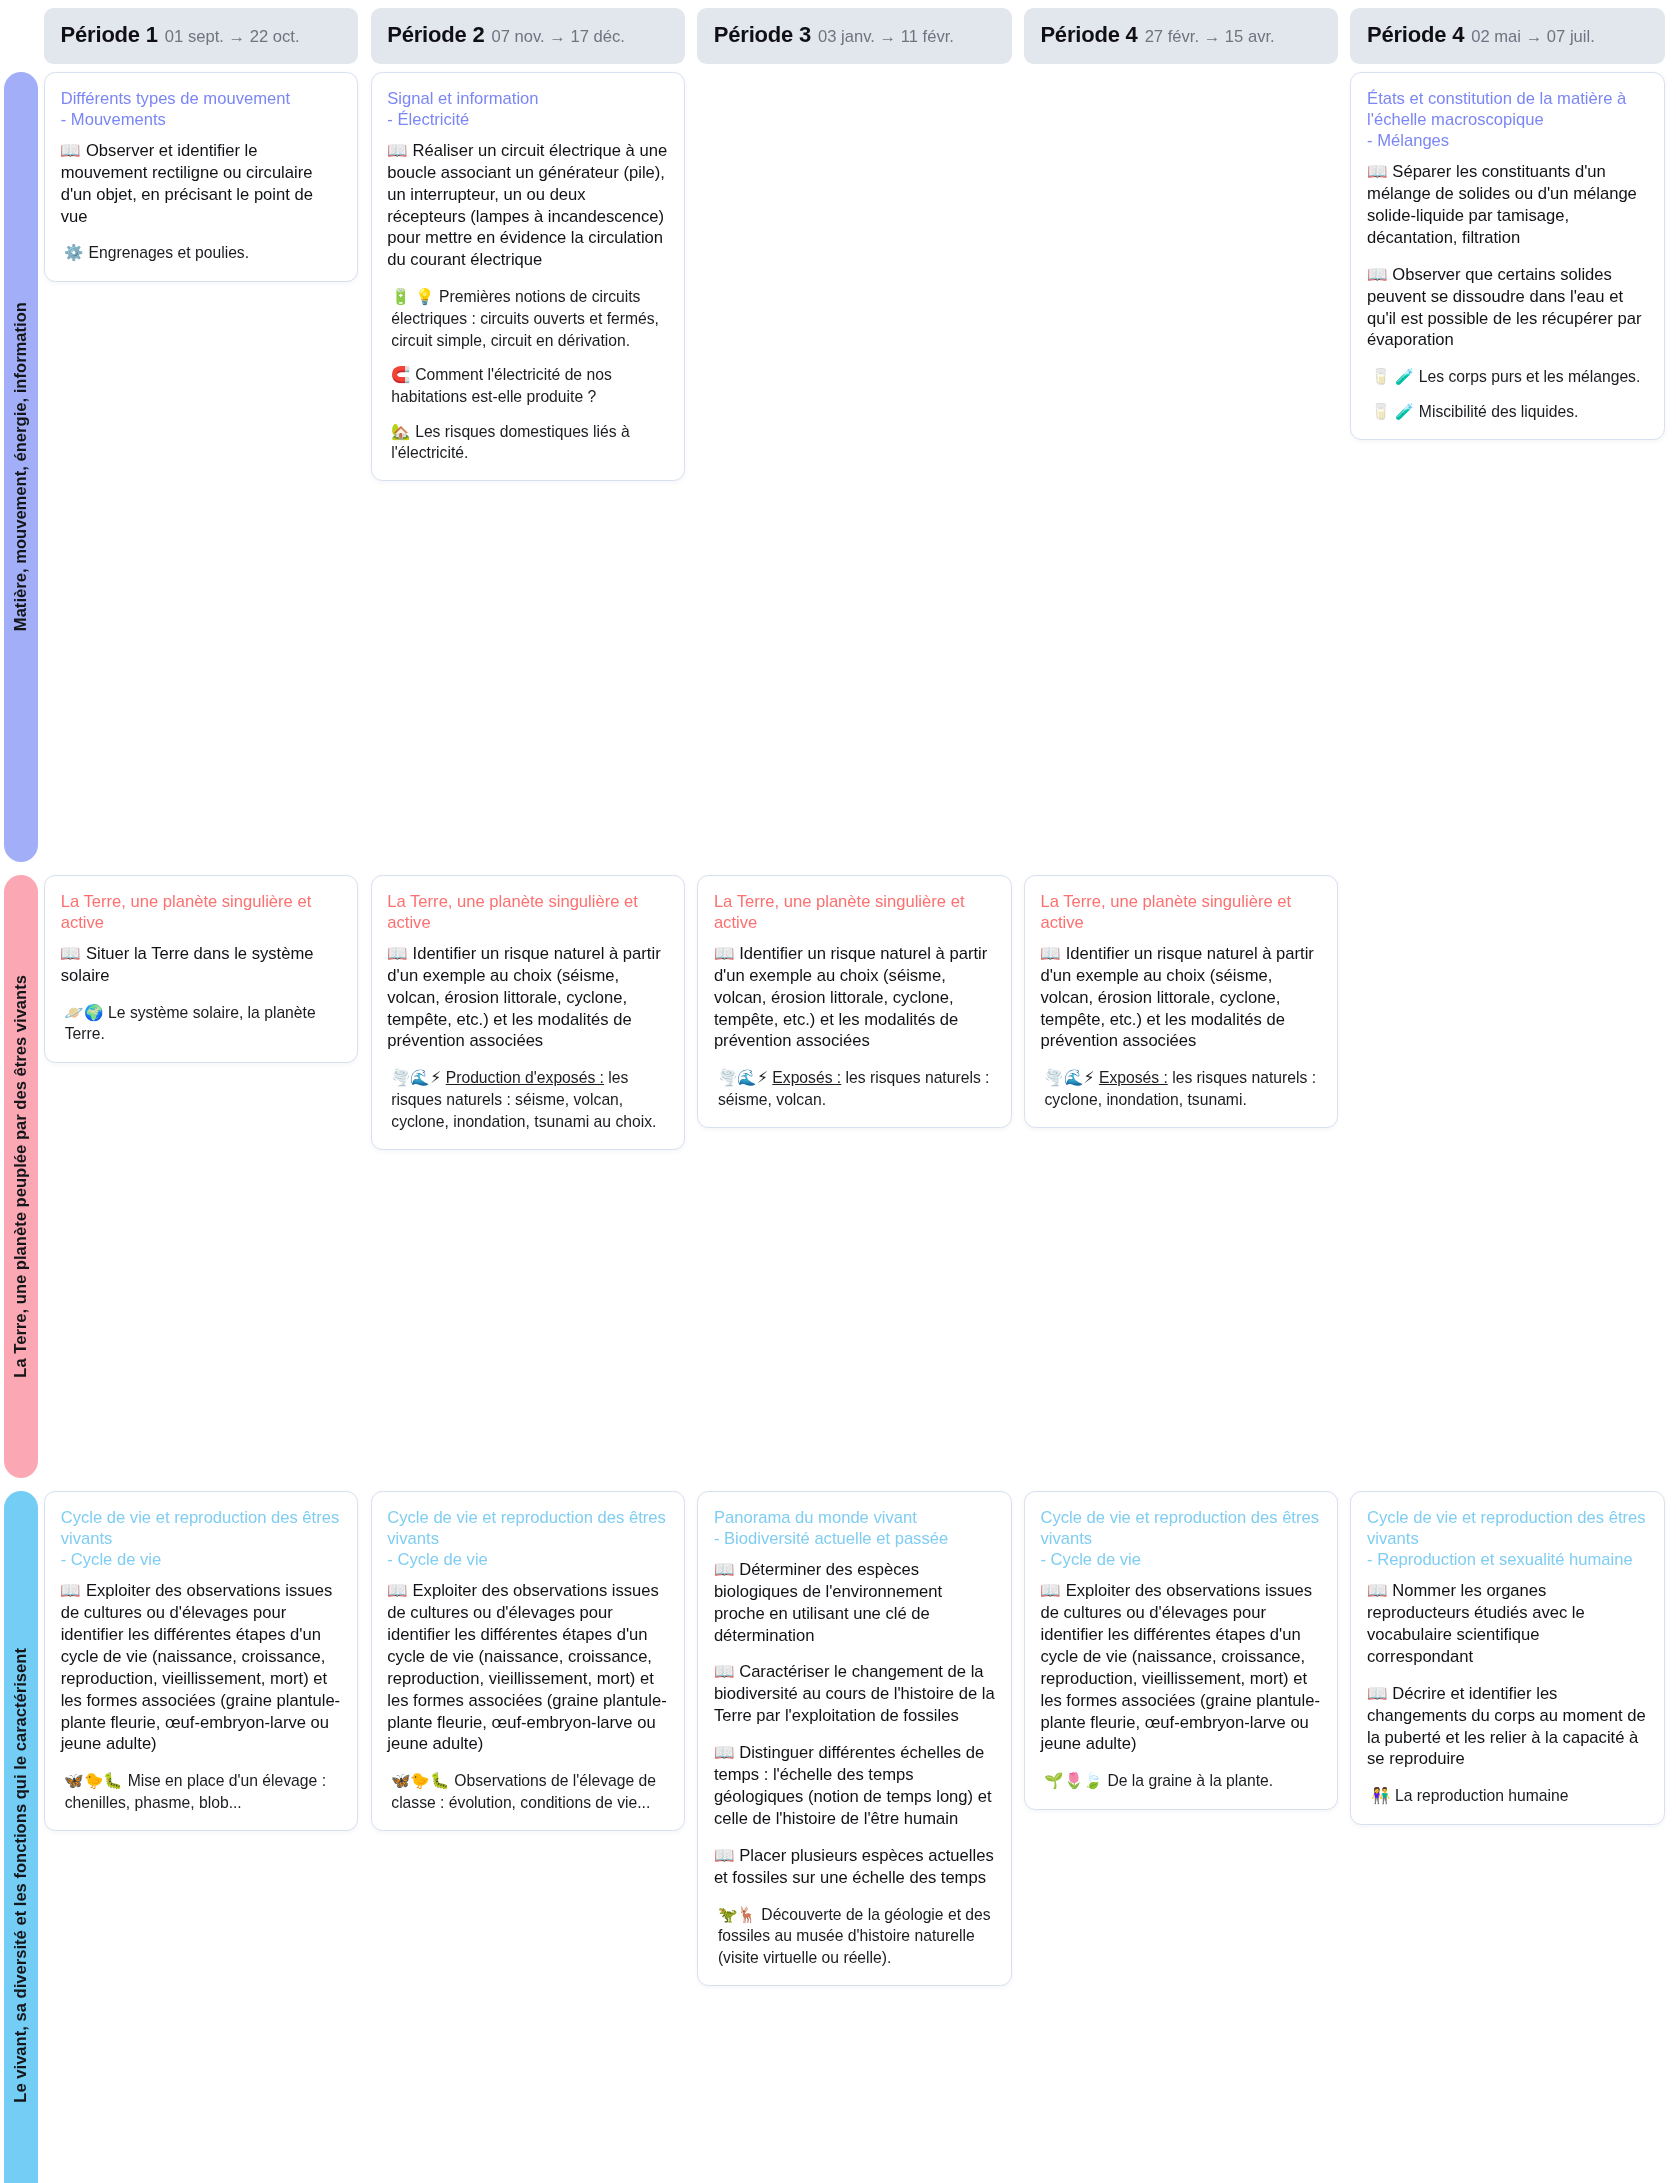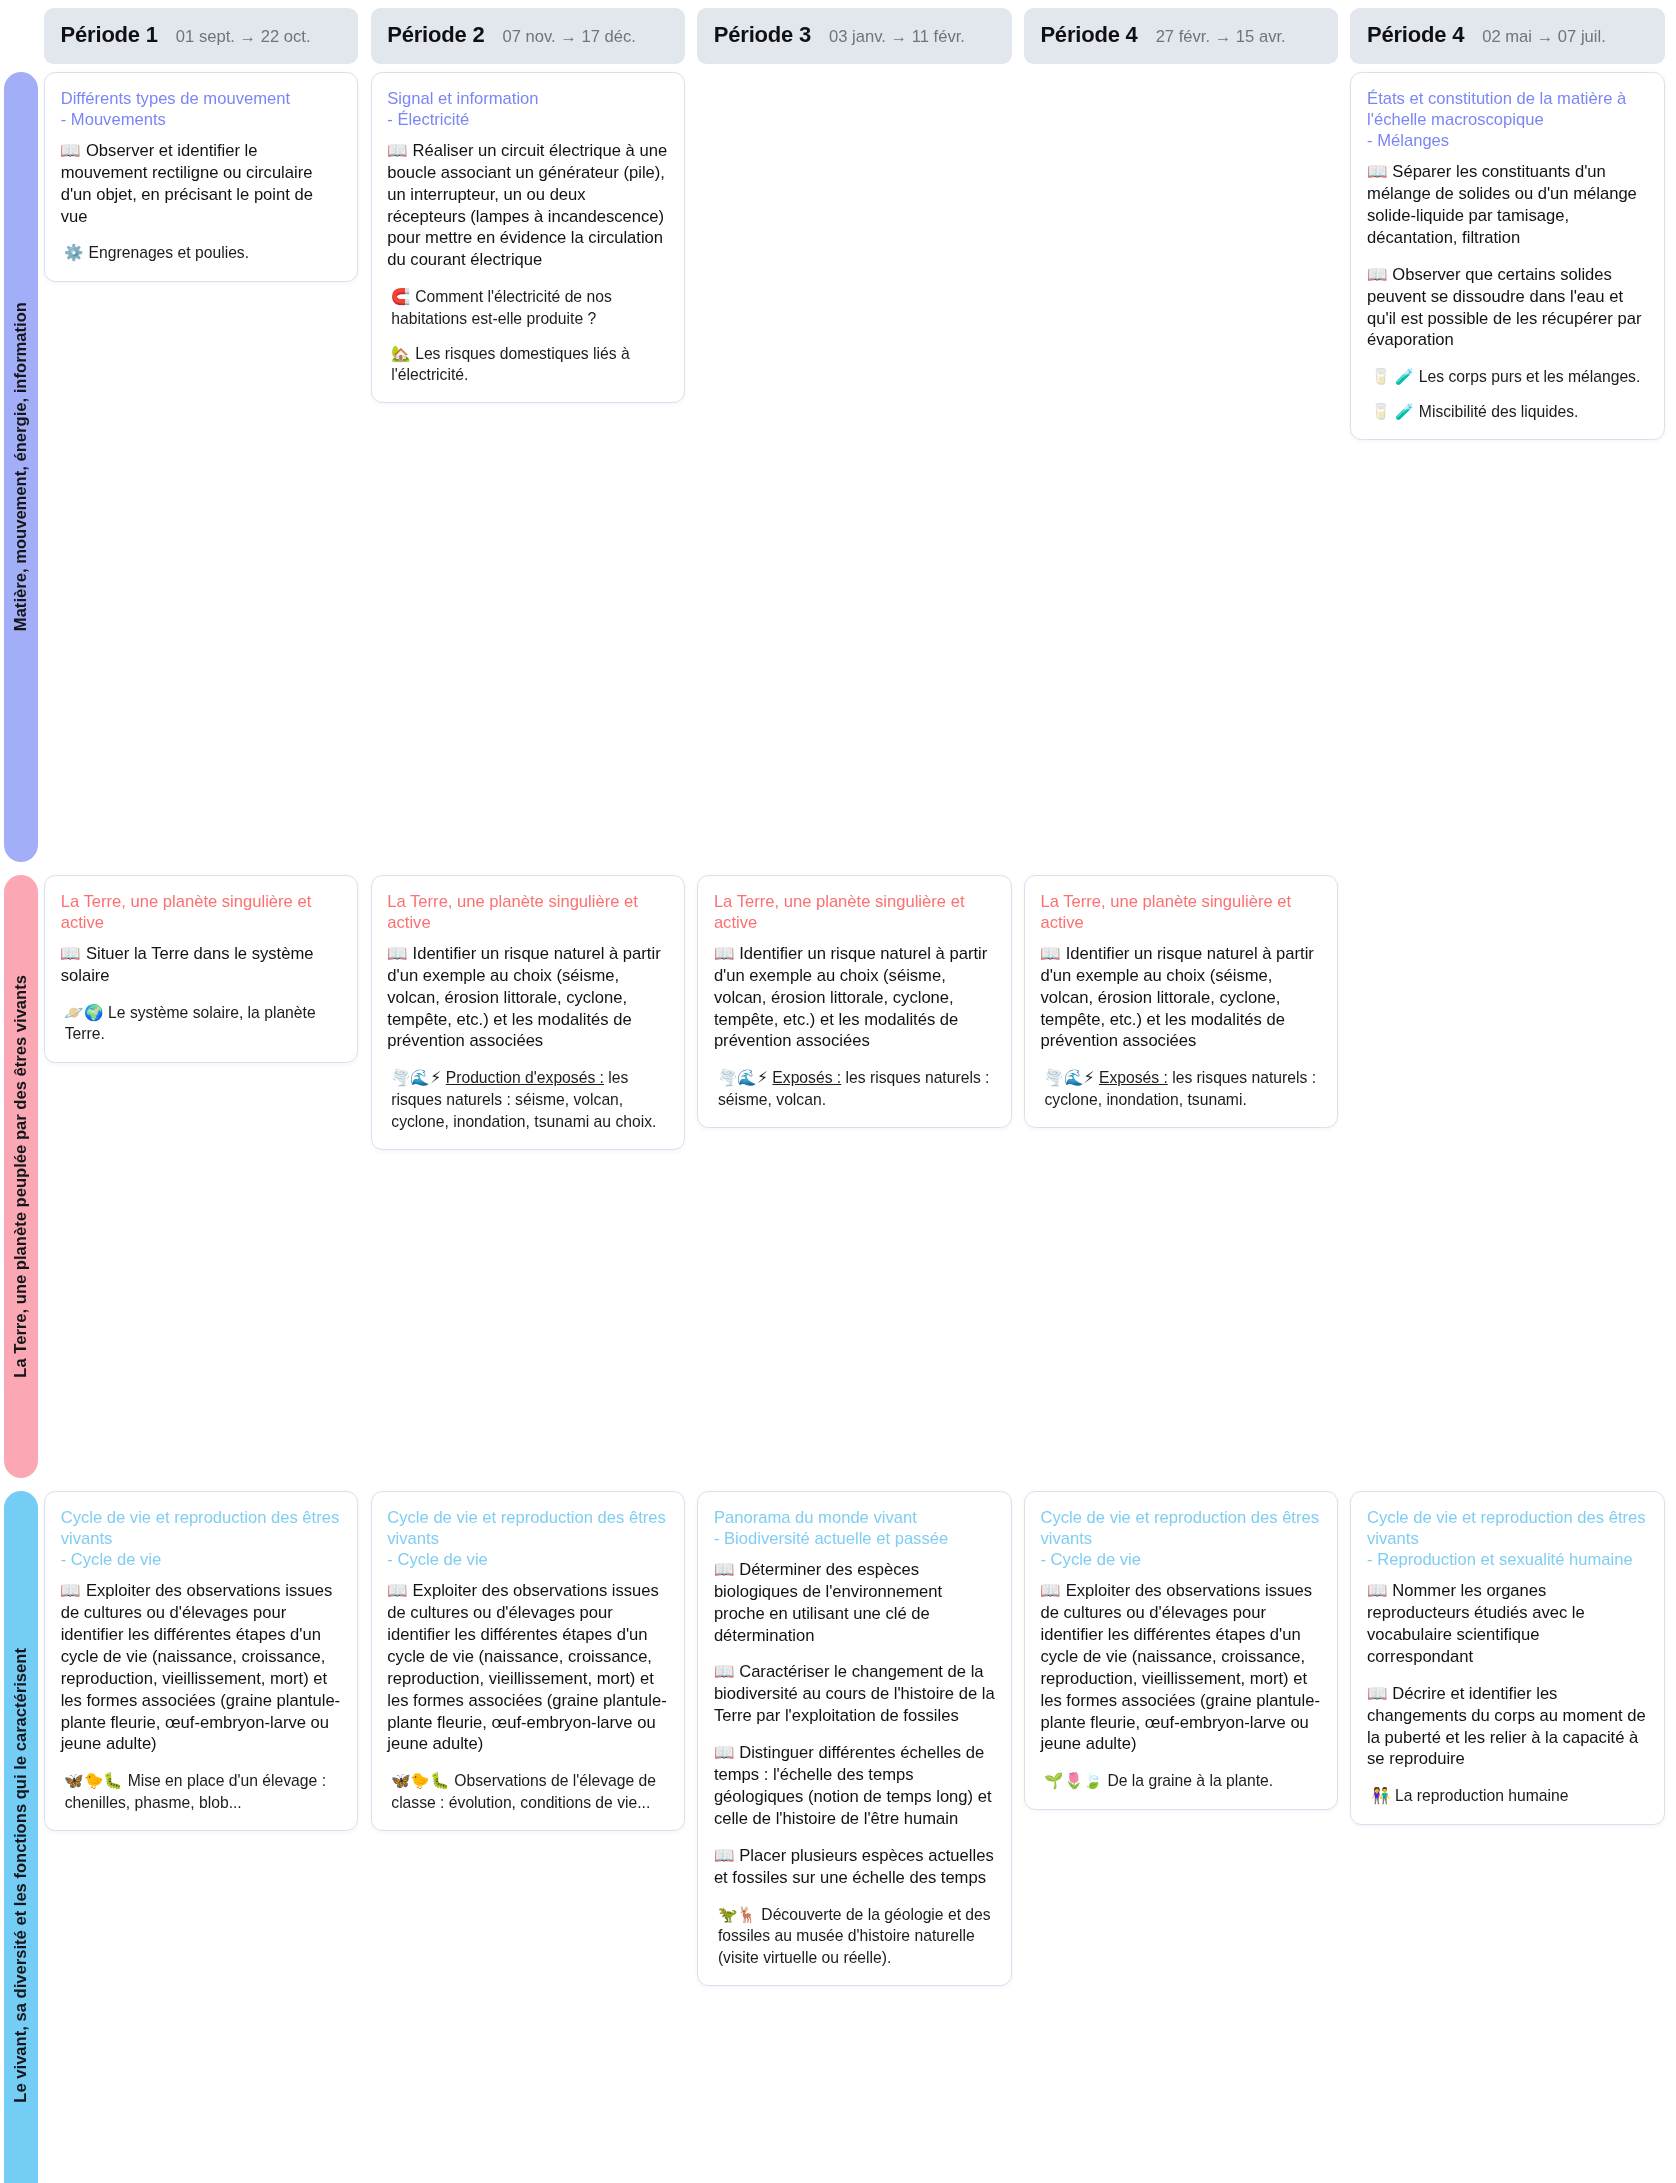--- a/index.html
+++ b/index.html
@@ -31,21 +31,21 @@
     flex: 0 0 44px;
   }
   .period-head {
     flex: 1 1 0;
     margin: 7.9px 12.2px 0 0;
     background: #e2e6ed;
     border-radius: 9.6px;
     padding: 14.4px 16.6px 15.7px 16.6px;
     display: flex;
     align-items: baseline;
-    gap: 18px;
+    gap: 7px;
     white-space: nowrap;
     overflow: hidden;
   }
   .period-head .p-name {
     font-size: 22px;
     font-weight: bold;
     color: #101014;
     letter-spacing: -0.2px;
   }
   .period-head .p-dates {
@@ -193,20 +193,21 @@
             <div class="card">
               <div class="card-title" style="color: rgb(123, 134, 245);"><span>Différents types de mouvement</span><span class="sub">- Mouvements</span></div>
               <div class="obj">📖 Observer et identifier le mouvement rectiligne ou circulaire d'un objet, en précisant le point de vue</div>
               <div class="note">⚙️ Engrenages et poulies.</div>
             </div>
           </div>
           <div class="col">
             <div class="card">
               <div class="card-title" style="color: rgb(123, 134, 245);"><span>Signal et information</span><span class="sub">- Électricité</span></div>
               <div class="obj">📖 Réaliser un circuit électrique à une boucle associant un générateur (pile), un interrupteur, un ou deux récepteurs (lampes à incandescence) pour mettre en évidence la circulation du courant électrique</div>
+              <div class="note">🔋 💡 Premières notions de circuits électriques : circuits ouverts et fermés, circuit simple, circuit en dérivation.</div>
               <div class="note">🧲 Comment l'électricité de nos habitations est-elle produite ?</div>
               <div class="note">🏡 Les risques domestiques liés à l'électricité.</div>
             </div>
           </div>
           <div class="col"></div>
           <div class="col"></div>
           <div class="col">
             <div class="card">
               <div class="card-title" style="color: rgb(123, 134, 245);"><span>États et constitution de la matière à l'échelle macroscopique</span><span class="sub">- Mélanges</span></div>
               <div class="obj">📖 Séparer les constituants d'un mélange de solides ou d'un mélange solide-liquide par tamisage, décantation, filtration</div>

